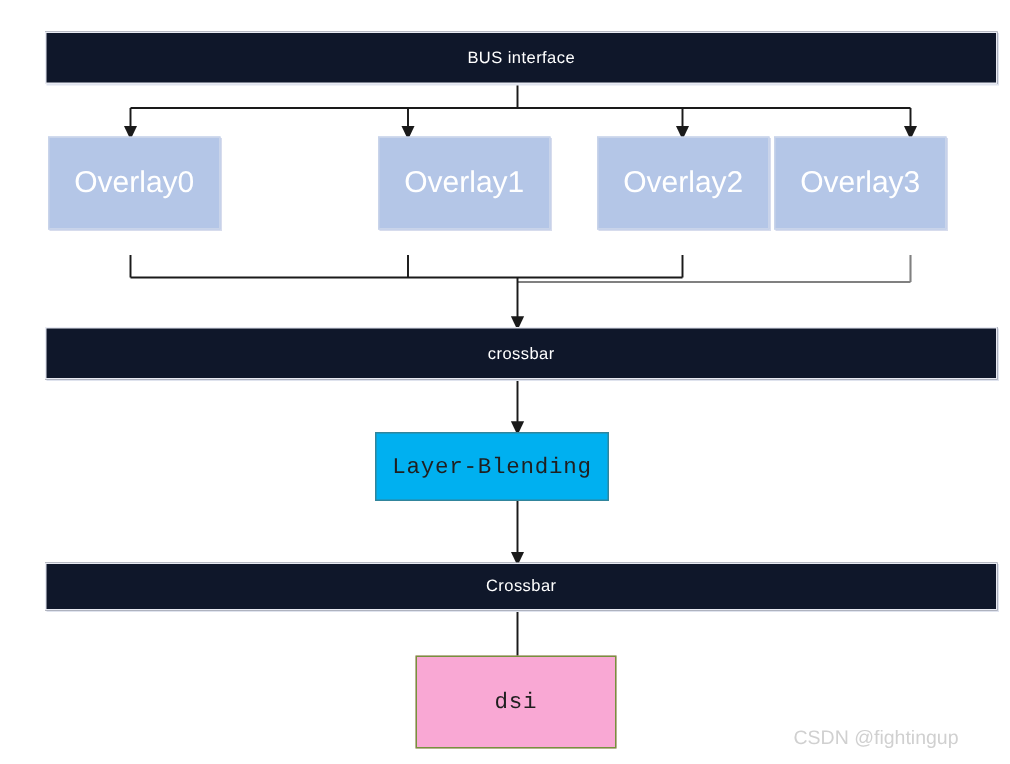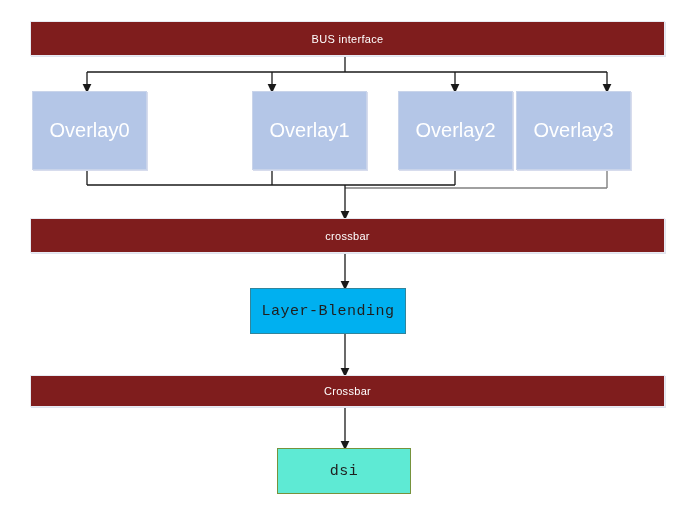--- a/index.html
+++ b/index.html
@@ -15,21 +15,21 @@
     position: relative;
     width: 673px;
     height: 509px;
     background: #ffffff;
     overflow: hidden;
   }
 
   
   .bar {
     position: absolute;
-    background: #7f1d1d;
+    background: #0f172a;
     box-sizing: border-box;
     border: 1px solid #e8eaf2;
     box-shadow: 1px 1px 0 0 #dfe3ee;
     display: flex;
     align-items: center;
     justify-content: center;
   }
   .bar-label {
     color: #ffffff;
     font-size: 11px;
@@ -39,21 +39,21 @@
   }
   #bar-bus      { left: 30px; top: 21px;  width: 635px; height: 35px; }
   #bar-crossbar-top { left: 30px; top: 218px; width: 635px; height: 35px; }
   #bar-crossbar-bot { left: 30px; top: 375px; width: 635px; height: 32px; }
 
   
   .overlay-box {
     position: absolute;
     top: 91px;
     width: 115px;
-    height: 79px;
+    height: 62px;
     background: #b4c6e7;
     box-sizing: border-box;
     border: 1px solid #c9d4ea;
     box-shadow: 1px 1px 0 0 #d7dced;
     display: flex;
     align-items: center;
     justify-content: center;
   }
   .overlay-label {
     color: #ffffff;
@@ -84,24 +84,24 @@
   }
   #box-layer-blending .proc-label {
     color: #1f1f1f;
     font-size: 15px;
     font-family: "Liberation Mono", monospace;
     letter-spacing: 0.5px;
     white-space: nowrap;
   }
   #box-dsi {
     left: 277px;
-    top: 448px;
+    top: 437px;
     width: 134px;
-    height: 46px;
-    background: #5eead4;
+    height: 62px;
+    background: #f9a8d4;
     border: 1px solid #76923c;
   }
   #box-dsi .proc-label {
     color: #1f1f1f;
     font-size: 15px;
     font-family: "Liberation Mono", monospace;
     letter-spacing: 0.5px;
     white-space: nowrap;
   }
 
@@ -196,14 +196,15 @@
   </div>
 
   <div class="bar" id="bar-crossbar-bot">
     <span class="bar-label">Crossbar</span>
   </div>
 
   <div class="proc-box" id="box-dsi">
     <span class="proc-label">dsi</span>
   </div>
 
+  <div id="watermark">CSDN @fightingup</div>
 
 </div>
 
 </body></html>

